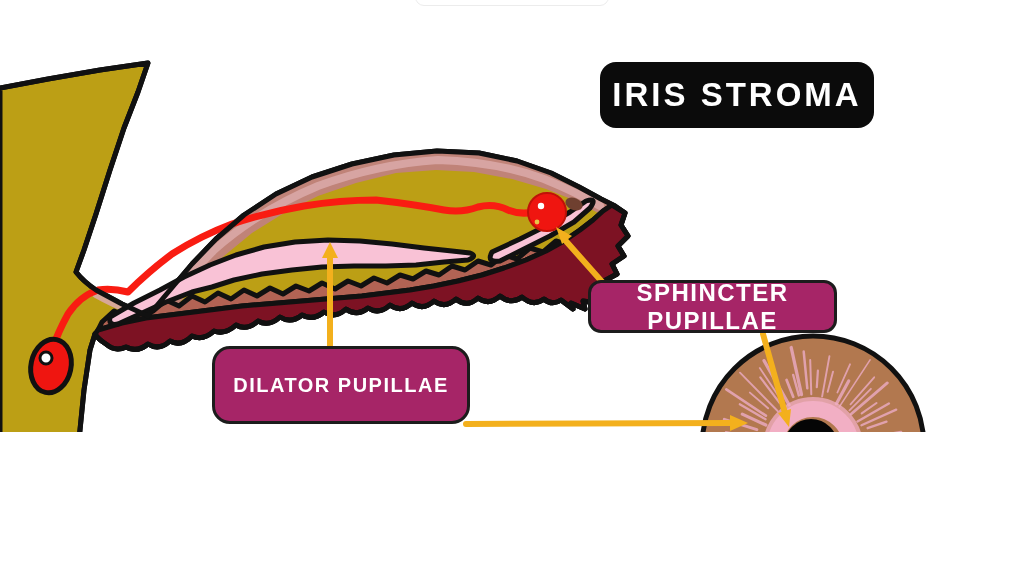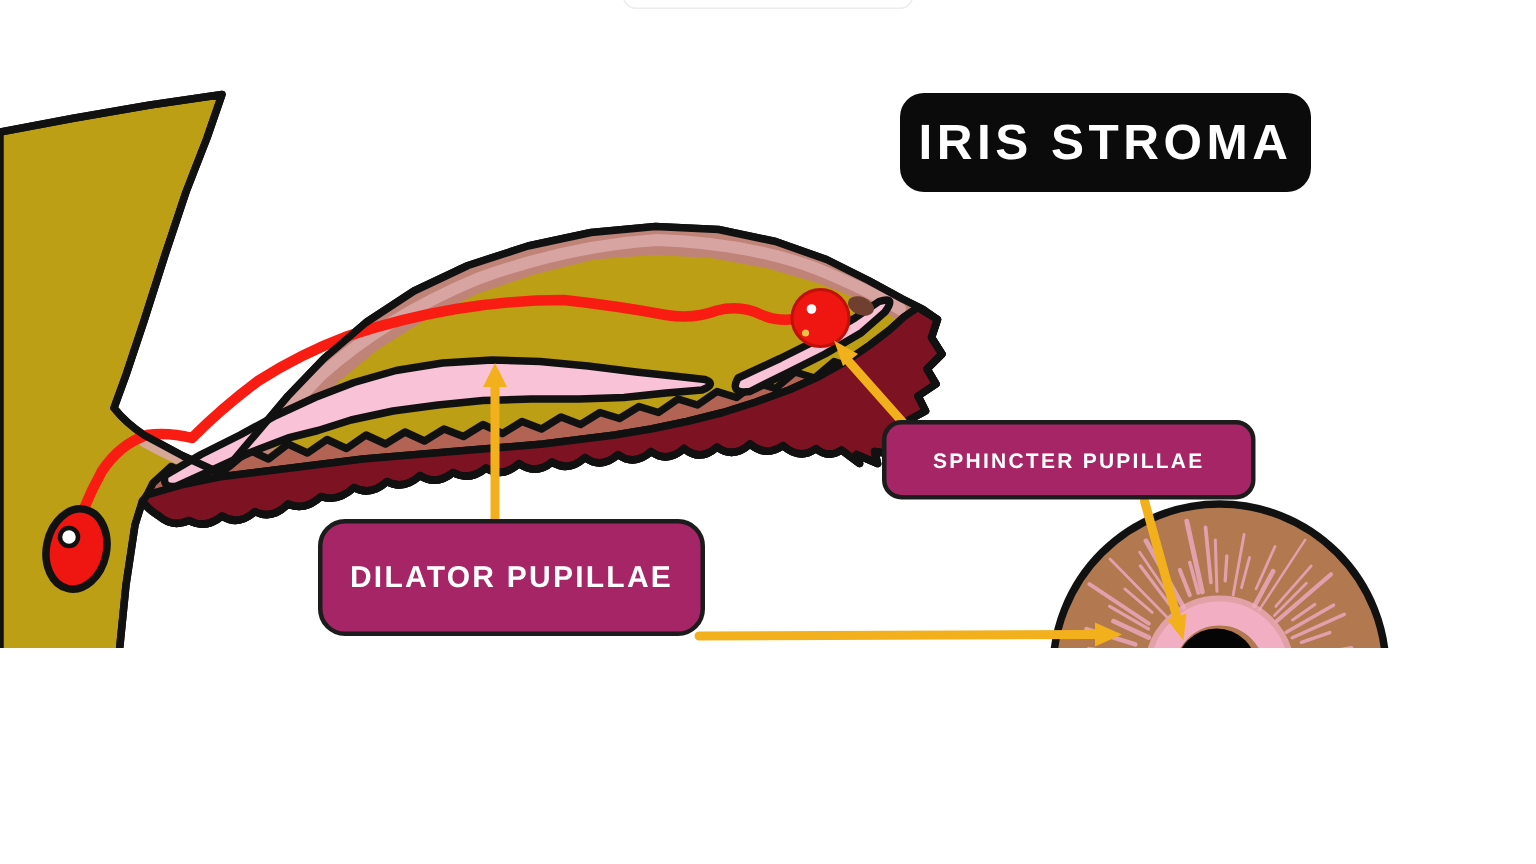--- a/index.html
+++ b/index.html
@@ -16,21 +16,21 @@
     font-weight:bold;text-align:center;box-sizing:border-box;
     letter-spacing:1.5px;
   }
   #title-box{
     position:absolute;display:flex;align-items:center;justify-content:center;
     background:var(--c-title_bg);color:var(--c-title_text);
     font-weight:bold;letter-spacing:3px;box-sizing:border-box;
     left:600px;top:62px;width:274px;height:66px;border-radius:16px;
     font-size:33px;
   }
-  #sphincter-box{left:588px;top:280px;width:249px;height:53px;border-radius:13px;font-size:14px;}
+  #sphincter-box{left:588px;top:280px;width:249px;height:53px;border-radius:13px;font-size:24px;}
   #dilator-box{left:212px;top:346px;width:258px;height:78px;border-radius:18px;font-size:20px;text-align:right;}
   #cropped-top-box{
     position:absolute;left:415px;top:-15px;width:192px;height:19px;
     background:#ffffff;border:1px solid #ececec;border-radius:9px;
   }
   .stroma-fill{fill:var(--c-stroma);}
   .outline-stroke{stroke:var(--c-outline);stroke-width:5;stroke-linejoin:round;}
   .mauve-fill{fill:var(--c-anterior_band);}
   .streak-stroke{stroke:var(--c-anterior_streak);stroke-width:8;fill:none;stroke-linecap:round;opacity:.9;}
   .rosy-fill{fill:var(--c-epithelium_rosy);}

